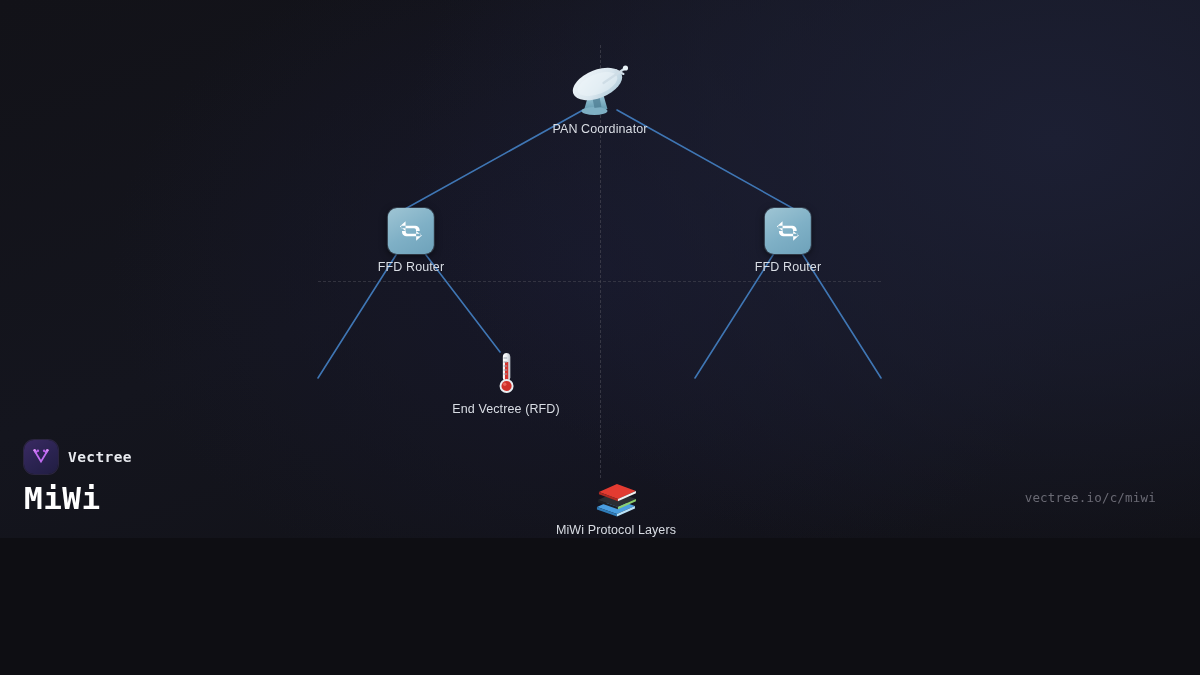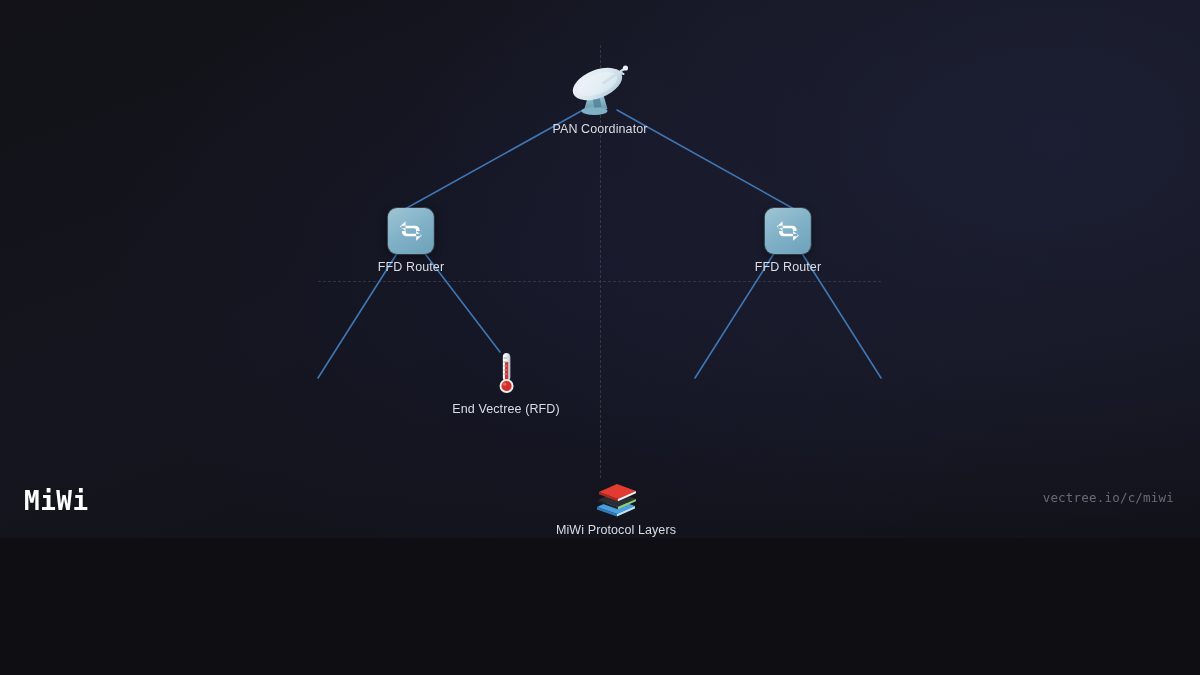--- a/index.html
+++ b/index.html
@@ -128,29 +128,29 @@
   #brand-logo svg { display: block; }
   #brand-name {
     font-family: "DejaVu Sans Mono", monospace;
     font-size: 14.5px;
     font-weight: bold;
     color: #e9ebf0;
     letter-spacing: 0.4px;
   }
   #brand-title {
     font-family: "DejaVu Sans Mono", monospace;
-    font-size: 26px;
+    font-size: 31px;
     font-weight: bold;
     color: #ffffff;
     letter-spacing: 0.5px;
     line-height: 1;
   }
   #brand-url {
     position: absolute;
-    right: 26px;
+    right: 44px;
     bottom: 33px;
     font-family: "DejaVu Sans Mono", monospace;
     font-size: 12.5px;
     color: #6a6a74;
     letter-spacing: 0.2px;
   }
 </style>
 </head>
 <body>
 
@@ -267,18 +267,36 @@
 
         <path d="M8 17 L26 9 L45 16 L27 24 Z" fill="#e33b31"></path>
         <path d="M8 17 L8 19.3 L27 26.3 L27 24 Z" fill="#b02a22"></path>
         <path d="M27 24 L45 16 L45 18.3 L27 26.3 Z" fill="#f2f2f2"></path>
       </svg>
     </span>
     <span class="node-label">MiWi Protocol Layers</span>
   </div>
 
   <div id="brand">
+    <div id="brand-row">
+      <div id="brand-logo">
+        <svg viewBox="0 0 22 22" width="20" height="20">
+          <g stroke="#c06cf0" stroke-width="1.9" fill="none" stroke-linecap="round">
+            <path d="M5 6 L11 16 L17 6"></path>
+            <path d="M5 6 L4 4"></path>
+            <path d="M5 6 L7.2 4.4"></path>
+            <path d="M17 6 L18 4"></path>
+            <path d="M17 6 L14.8 4.4"></path>
+          </g>
+          <circle cx="4" cy="3.6" r="1.5" fill="#d98cf7"></circle>
+          <circle cx="7.6" cy="4.1" r="1.3" fill="#b85ce8"></circle>
+          <circle cx="18" cy="3.6" r="1.5" fill="#d98cf7"></circle>
+          <circle cx="14.4" cy="4.1" r="1.3" fill="#b85ce8"></circle>
+        </svg>
+      </div>
+      <span id="brand-name">Vectree</span>
+    </div>
     <div id="brand-title">MiWi</div>
   </div>
 
   <div id="brand-url">vectree.io/c/miwi</div>
 
 </div>
 
 </body></html>

